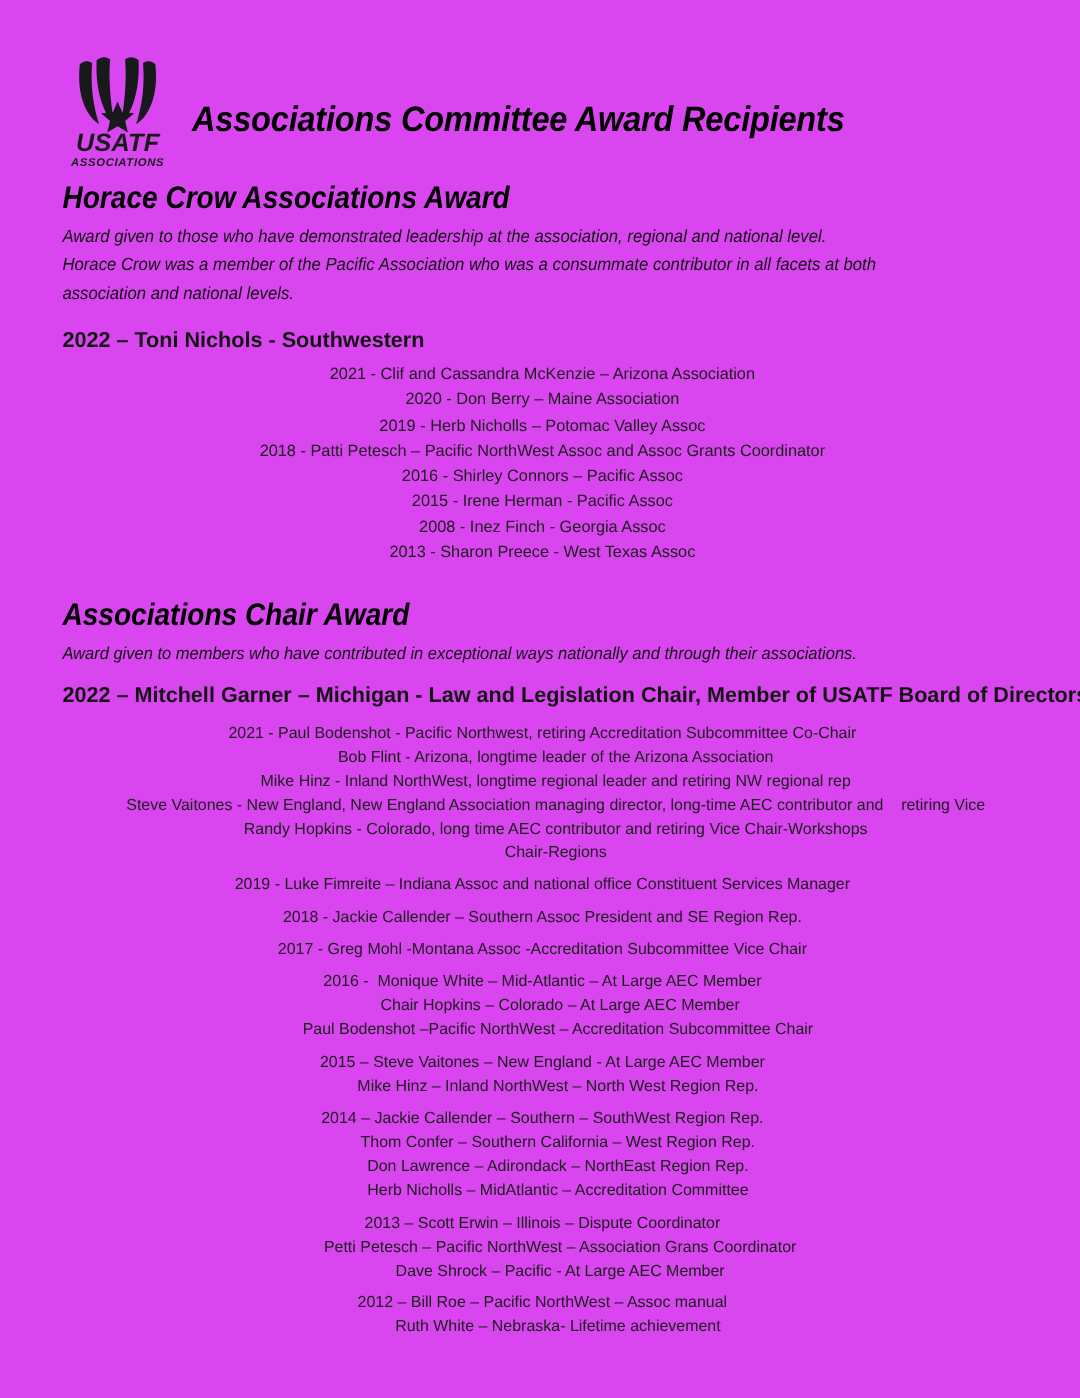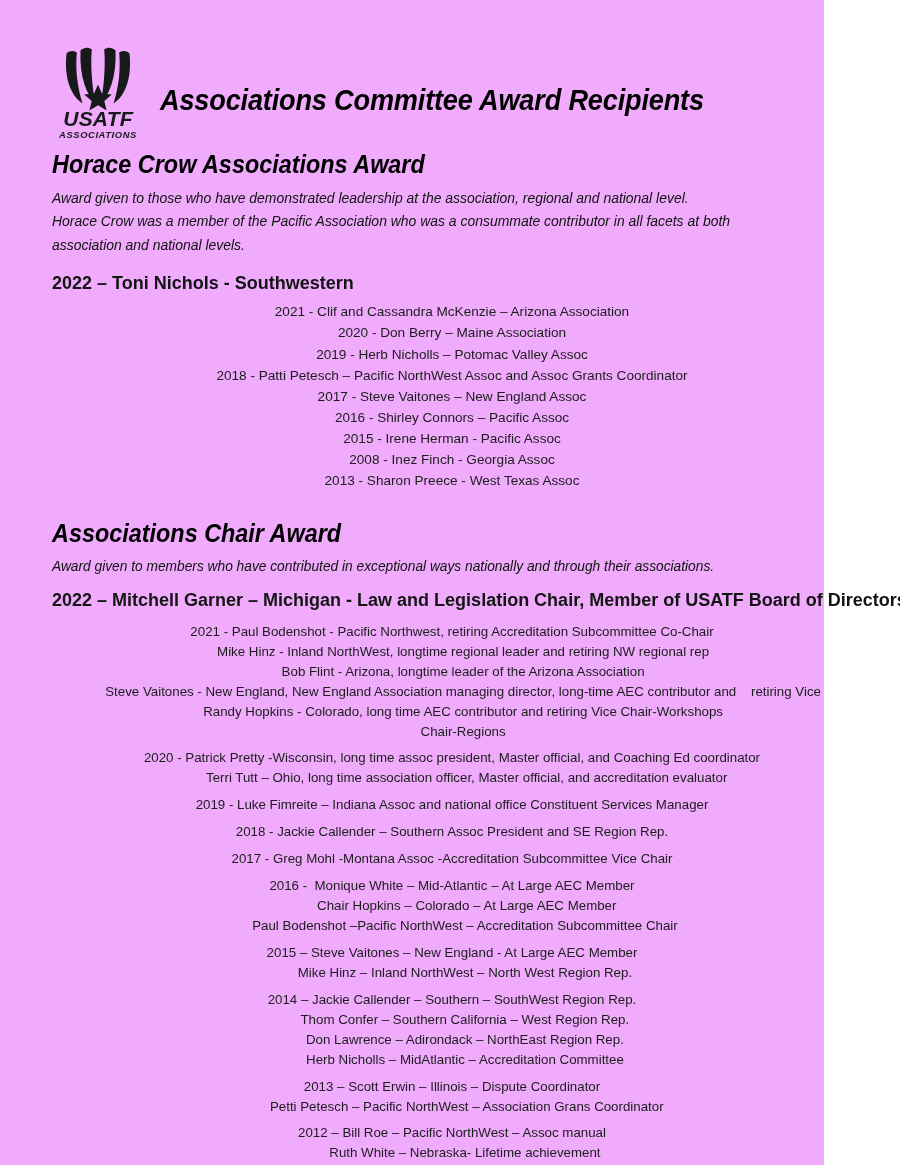--- a/index.html
+++ b/index.html
@@ -11,23 +11,23 @@
     width: 900px;
     height: 1165px;
     font-family: "Liberation Sans", sans-serif;
     color: #1a1a1a;
     position: relative;
     overflow: hidden;
   }
   .page {
     position: absolute;
     left: 0; top: 0;
-    width: 824px;
+    width: 900px;
     height: 1165px;
-    background: #f0abfc;
+    background: #d946ef;
   }
   
   .header {
     position: absolute;
     left: 52px;
     top: 34px;
     width: 800px;
     height: 110px;
     display: flex;
     align-items: center;
@@ -156,21 +156,20 @@
         <div>association and national levels.</div>
       </div>
       <div class="gap-md"></div>
       <p class="award-headline">2022 – Toni Nichols - Southwestern</p>
       <div class="gap-xs"></div>
       <div class="s1-list">
         <p class="entry">2021 - Clif and Cassandra McKenzie – Arizona Association</p>
         <p class="entry">2020 - Don Berry – Maine Association</p>
         <p class="entry">2019 - Herb Nicholls – Potomac Valley Assoc</p>
         <p class="entry">2018 - Patti Petesch – Pacific NorthWest Assoc and Assoc Grants Coordinator</p>
-        <p class="entry">2017 - Steve Vaitones – New England Assoc</p>
         <p class="entry">2016 - Shirley Connors – Pacific Assoc</p>
         <p class="entry">2015 - Irene Herman - Pacific Assoc</p>
         <p class="entry">2008 - Inez Finch - Georgia Assoc</p>
         <p class="entry">2013 - Sharon Preece - West Texas Assoc</p>
       </div>
     </div>
 
     <div class="gap-lg"></div>
 
     <div class="s2">
@@ -179,31 +178,27 @@
         <div>Award given to members who have contributed in exceptional ways nationally and through their associations.</div>
       </div>
       <div class="gap-sm"></div>
       <p class="award-headline">2022 – Mitchell Garner – Michigan - Law and Legislation Chair, Member of USATF Board of Directors</p>
       <div class="gap-sm"></div>
 
       <div class="s2-entries">
 
         <div class="block">
           <p class="entry">2021 - Paul Bodenshot - Pacific Northwest, retiring Accreditation Subcommittee Co-Chair</p>
+          <p class="entry">      Bob Flint - Arizona, longtime leader of the Arizona Association</p>
           <p class="entry">      Mike Hinz - Inland NorthWest, longtime regional leader and retiring NW regional rep</p>
-          <p class="entry">      Bob Flint - Arizona, longtime leader of the Arizona Association</p>
           <p class="entry wrapline">      Steve Vaitones - New England, New England Association managing director, long-time AEC contributor and    retiring Vice</p>
           <p class="entry">      Randy Hopkins - Colorado, long time AEC contributor and retiring Vice Chair-Workshops</p>
           <p class="entry">      Chair-Regions</p>
         </div>
 
-        <div class="block">
-          <p class="entry">2020 - Patrick Pretty -Wisconsin, long time assoc president, Master official, and Coaching Ed coordinator</p>
-          <p class="entry">        Terri Tutt – Ohio, long time association officer, Master official, and accreditation evaluator</p>
-        </div>
 
         <div class="block">
           <p class="entry">2019 - Luke Fimreite – Indiana Assoc and national office Constituent Services Manager</p>
         </div>
 
         <div class="block">
           <p class="entry">2018 - Jackie Callender – Southern Assoc President and SE Region Rep.</p>
         </div>
 
         <div class="block">
@@ -224,20 +219,21 @@
         <div class="block">
           <p class="entry">2014 – Jackie Callender – Southern – SouthWest Region Rep.</p>
           <p class="entry">       Thom Confer – Southern California – West Region Rep.</p>
           <p class="entry">       Don Lawrence – Adirondack – NorthEast Region Rep.</p>
           <p class="entry">       Herb Nicholls – MidAtlantic – Accreditation Committee</p>
         </div>
 
         <div class="block">
           <p class="entry">2013 – Scott Erwin – Illinois – Dispute Coordinator</p>
           <p class="entry">        Petti Petesch – Pacific NorthWest – Association Grans Coordinator</p>
+          <p class="entry">        Dave Shrock – Pacific - At Large AEC Member</p>
         </div>
 
         <div class="block tight">
           <p class="entry">2012 – Bill Roe – Pacific NorthWest – Assoc manual</p>
           <p class="entry">       Ruth White – Nebraska- Lifetime achievement</p>
         </div>
 
       </div>
     </div>
 

